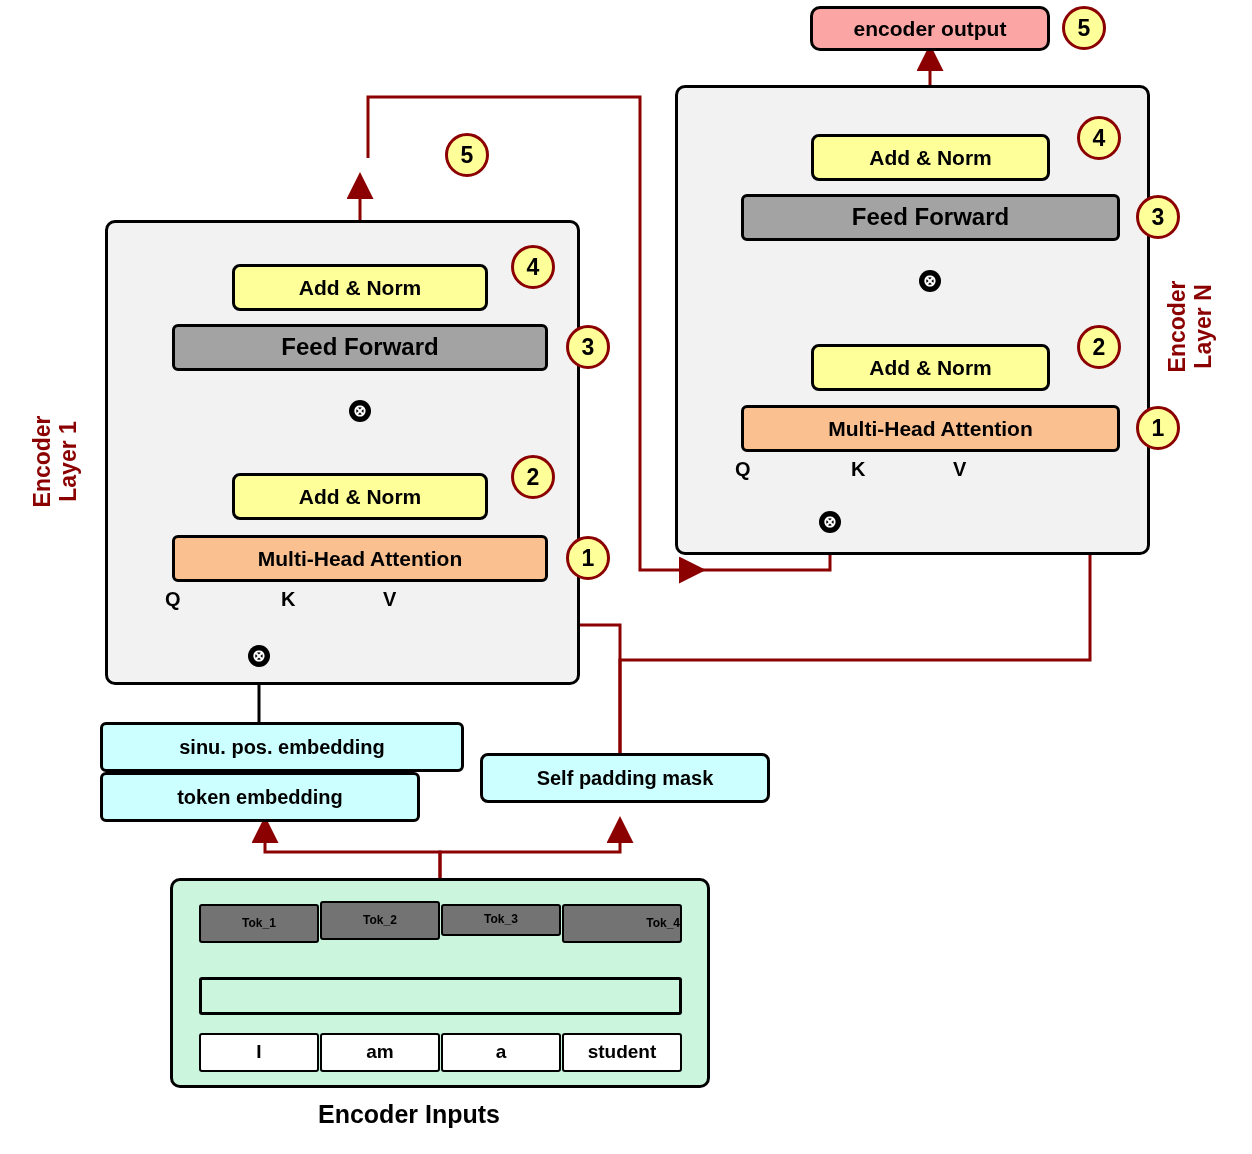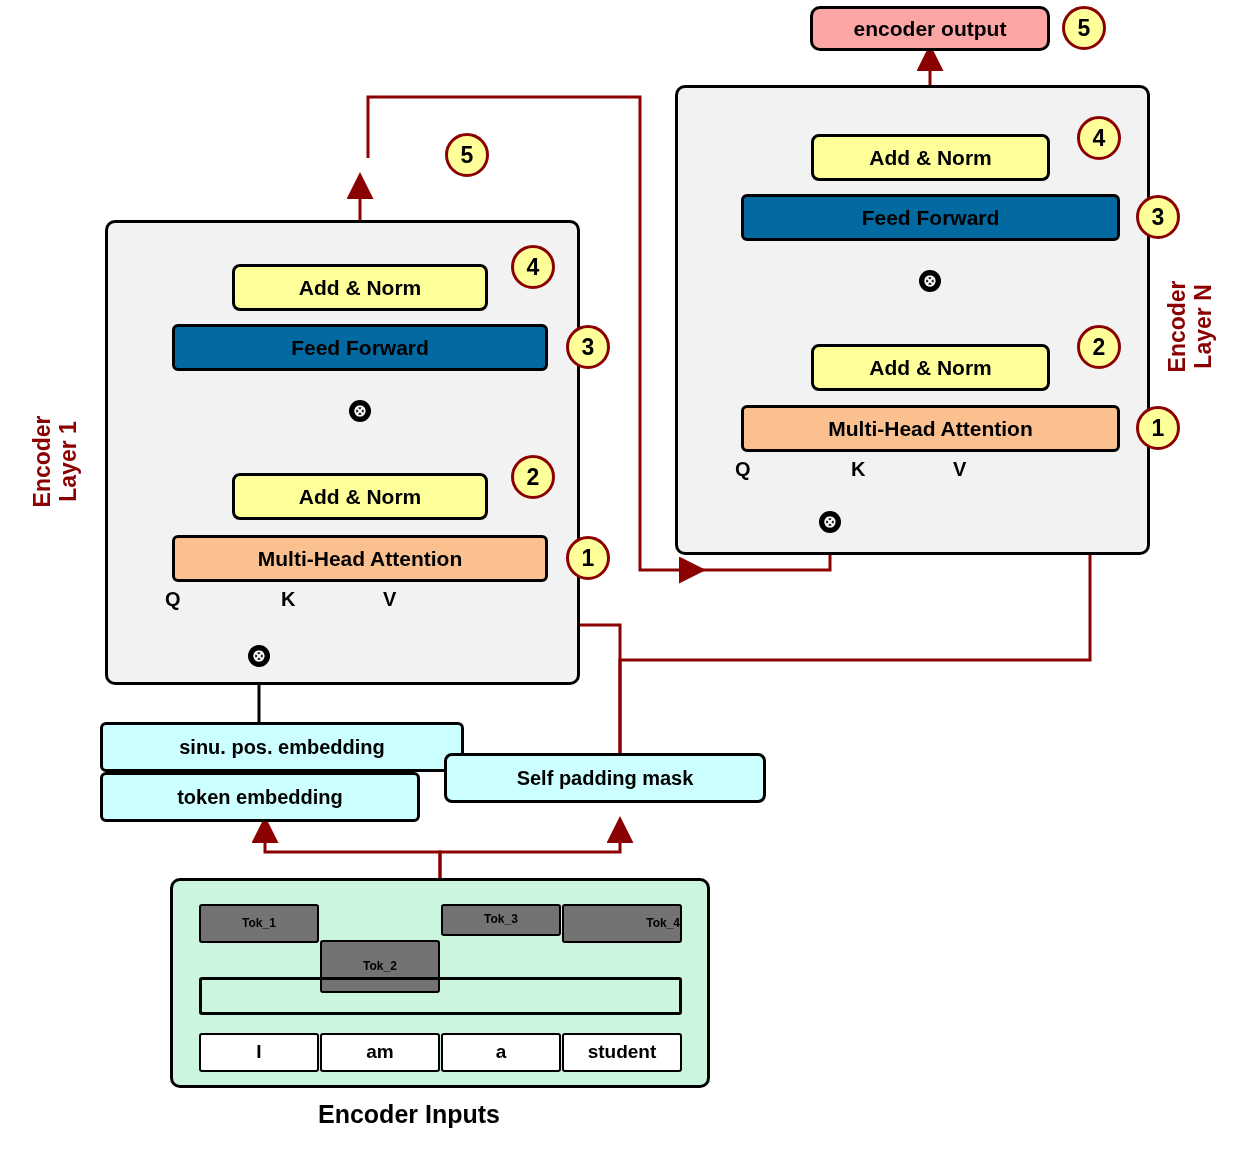--- a/index.html
+++ b/index.html
@@ -44,23 +44,23 @@
     border: 3px solid #000000;
     border-radius: 10px;
   }
   .yellowbox {
     background: #ffff99;
     border-radius: 8px;
     font-size: 21px;
     margin-top: 20px;
   }
   .cyanbox {
-    background: #0369a1;
+    background: #a3a3a3;
     border-radius: 6px;
-    font-size: 21px;
+    font-size: 24px;
   }
   .orangebox {
     background: #fac090;
     border-radius: 6px;
     font-size: 21px;
   }
   .greenbox {
     background: #fca5a5;
     border-radius: 10px;
     font-size: 21px;
@@ -355,30 +355,30 @@
     <span>⊗</span>
   </div>
 
   <div class="node embedbox" style="left:100px; top:722px; width:364px; height:50px;">
     <span>sinu. pos. embedding</span>
   </div>
   <div class="node embedbox" style="left:100px; top:772px; width:320px; height:50px;">
     <span>token embedding</span>
   </div>
 
-  <div class="node maskbox" style="left:444px; top:753px; width:322px; height:50px;justify-content:center;">
+  <div class="node maskbox" style="left:480px; top:753px; width:290px; height:50px;justify-content:center;">
     <span>Self padding mask</span>
   </div>
 
   <div class="inputspanel" style="left:170px; top:878px; width:540px; height:210px;"></div>
 
   <div class="node tokbox" style="left:199px; top:904px; width:120px; height:39px;">
     <span>Tok_1</span>
   </div>
-  <div class="node tokbox" style="left:320px; top:940px; width:120px; height:53px;">
+  <div class="node tokbox" style="left:320px; top:901px; width:120px; height:39px;">
     <span>Tok_2</span>
   </div>
   <div class="node tokbox" style="left:441px; top:904px; width:120px; height:32px;">
     <span>Tok_3</span>
   </div>
   <div class="node tokbox" style="left:562px; top:904px; width:120px; height:39px;justify-content:flex-end;">
     <span>Tok_4</span>
   </div>
 
 

